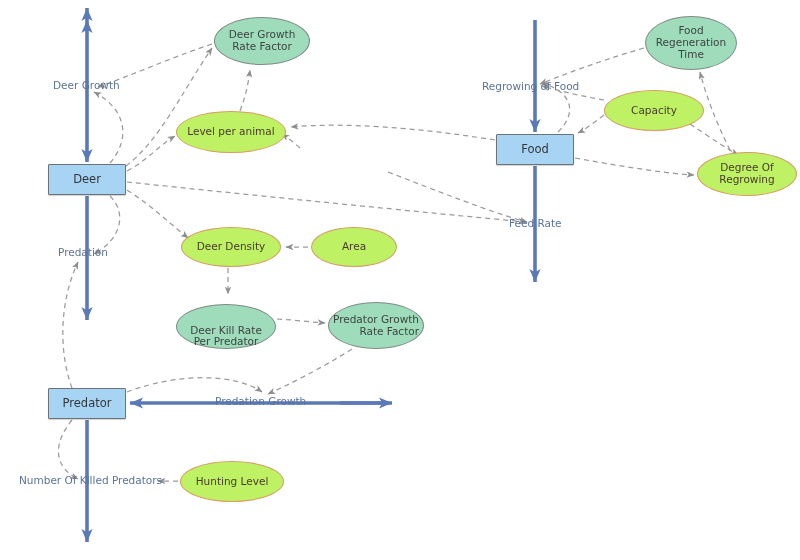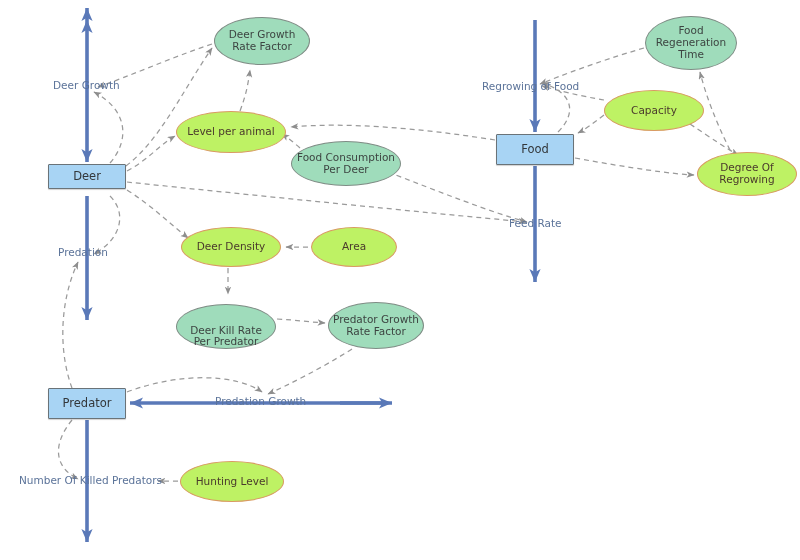--- a/index.html
+++ b/index.html
@@ -147,21 +147,21 @@
       <path d="M730,150 C716,122 706,96 700,72"></path>
 
       <path d="M644,48 C596,62 560,76 540,84"></path>
 
       <path d="M604,100 C580,96 556,90 542,86"></path>
 
       <path d="M558,132 C578,112 572,92 542,83"></path>
     </g>
   </svg>
 
-  <div class="node stock" style="left:48px;  top:164px; width:78px;  height:25px;">
+  <div class="node stock" style="left:48px;  top:164px; width:78px;  height:31px;">
     <span>Deer</span>
   </div>
   <div class="node stock" style="left:496px; top:134px; width:78px;  height:31px;">
     <span>Food</span>
   </div>
   <div class="node stock" style="left:48px;  top:388px; width:78px;  height:31px;">
     <span>Predator</span>
   </div>
 
   <div class="node aux-green" style="left:214px; top:17px;  width:96px;  height:48px;">
@@ -172,39 +172,35 @@
     <span>Food
 Regeneration
 Time</span>
   </div>
   <div class="node aux-orange" style="left:604px; top:90px;  width:100px; height:41px;">
     <span>Capacity</span>
   </div>
   <div class="node aux-orange" style="left:176px; top:111px; width:110px; height:42px;">
     <span>Level per animal</span>
   </div>
-  <div class="node aux-green" style="left:291px; top:141px; width:110px; height:45px;">
-    <span>Food Consumption
-Per Deer</span>
-  </div>
   <div class="node aux-orange" style="left:697px; top:152px; width:100px; height:44px;">
     <span>Degree Of
 Regrowing</span>
   </div>
   <div class="node aux-orange" style="left:181px; top:227px; width:100px; height:40px;text-align:right;">
     <span>Deer Density</span>
   </div>
   <div class="node aux-orange" style="left:311px; top:227px; width:86px;  height:40px;">
     <span>Area</span>
   </div>
   <div class="node aux-green" style="left:176px; top:304px; width:100px; height:45px;align-items:flex-end;">
     <span>Deer Kill Rate
 Per Predator</span>
   </div>
-  <div class="node aux-green" style="left:328px; top:302px; width:96px;  height:47px;">
+  <div class="node aux-green" style="left:328px; top:302px; width:96px;  height:47px;text-align:right;">
     <span>Predator Growth
 Rate Factor</span>
   </div>
   <div class="node aux-orange" style="left:180px; top:461px; width:104px; height:41px;">
     <span>Hunting Level</span>
   </div>
 
   <div class="flow-label" style="left:53px;  top:79px;">Deer Growth</div>
   <div class="flow-label" style="left:58px;  top:246px;">Predation</div>
   <div class="flow-label" style="left:482px; top:80px;">Regrowing of Food</div>

